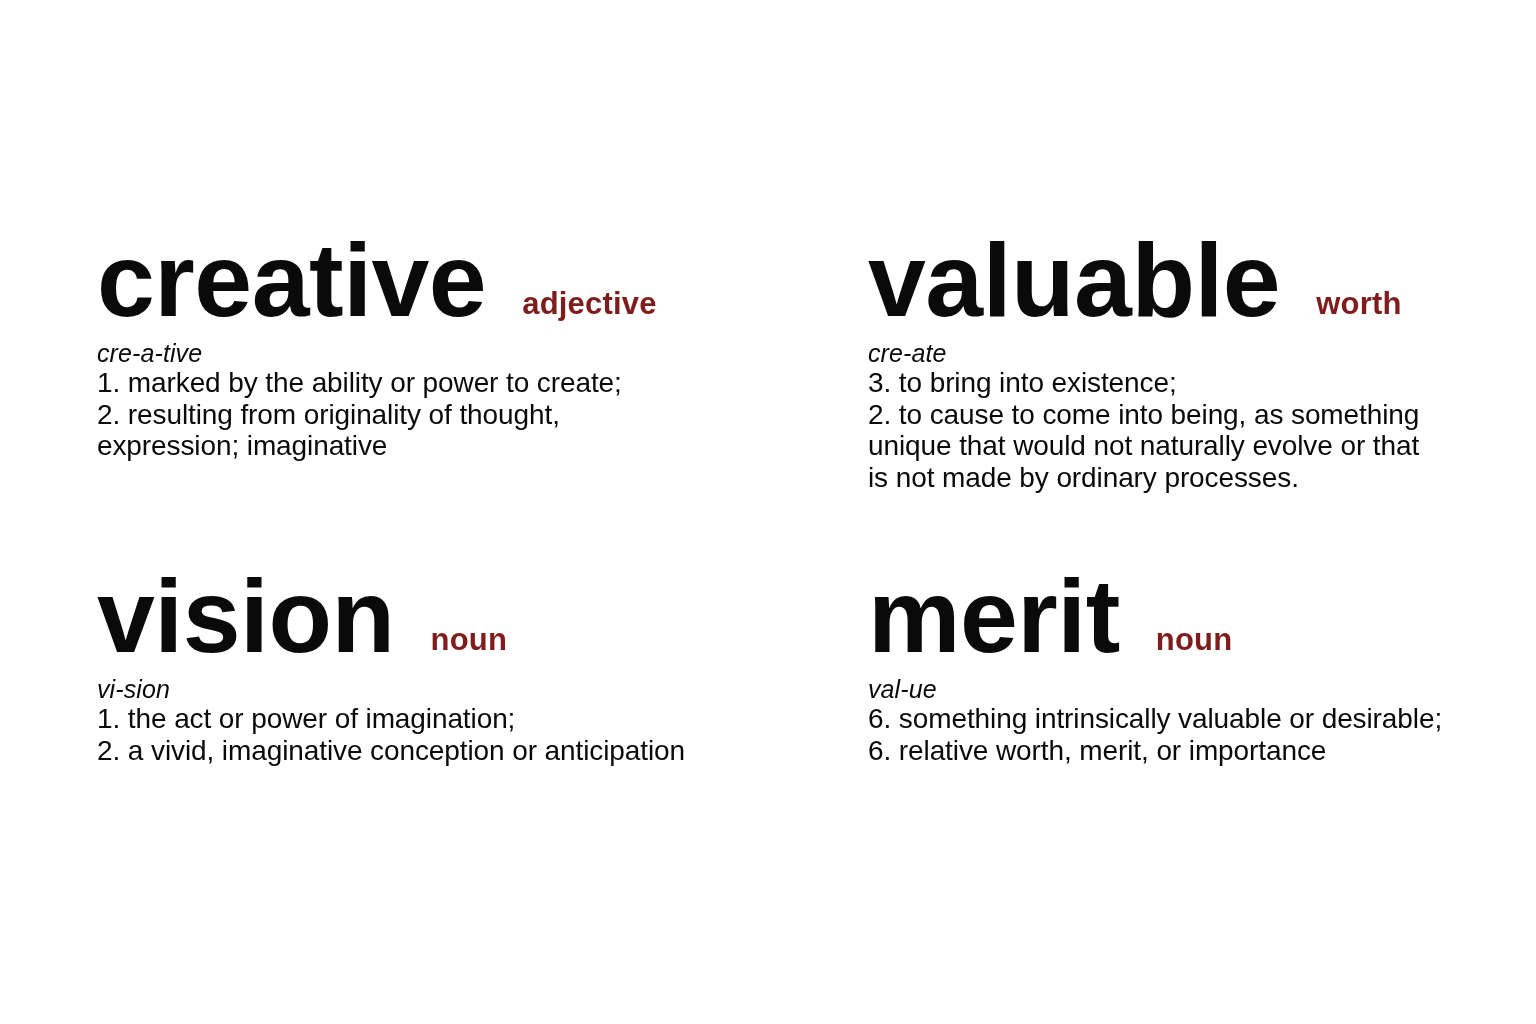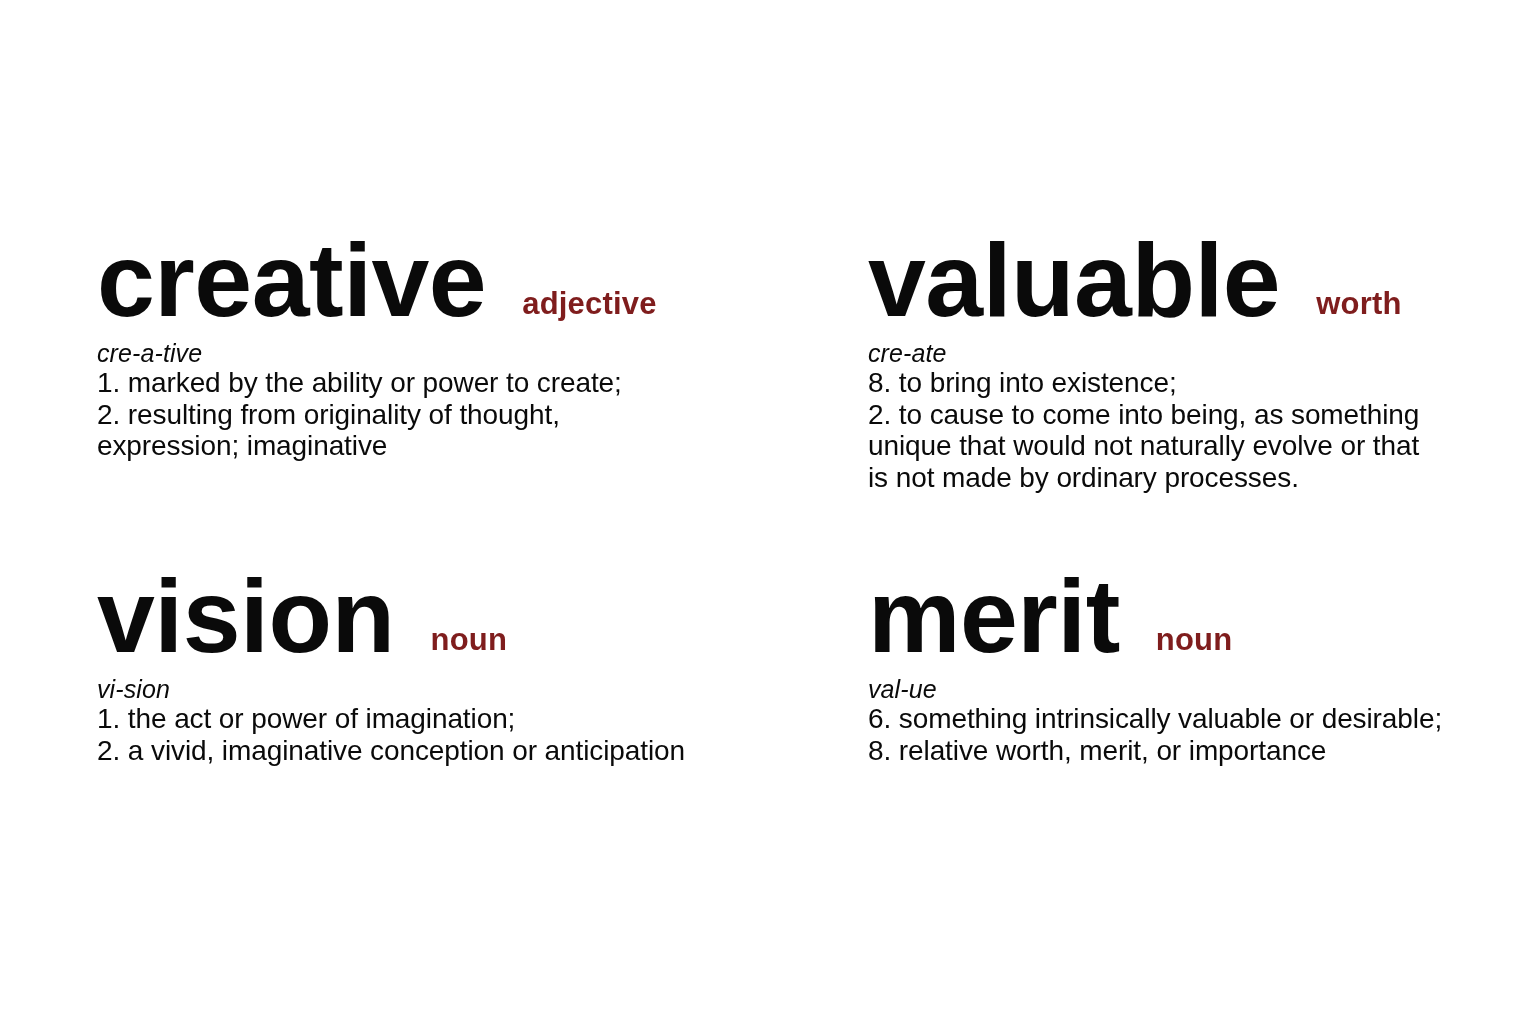--- a/index.html
+++ b/index.html
@@ -119,21 +119,21 @@
       </div>
     </div>
 
     <div class="entry col-right row-top">
       <div class="headword-line">
         <span class="headword">valuable</span>
         <span class="pos">worth</span>
       </div>
       <div class="pronunciation">cre-ate</div>
       <div class="senses">
-        <div class="sense-line">8. to bring into existence;</div>
+        <div class="sense-line">3. to bring into existence;</div>
         <div class="sense-line">2. to cause to come into being, as something
 unique that would not naturally evolve or that
 is not made by ordinary processes.</div>
       </div>
     </div>
 
     <div class="entry col-left row-bottom">
       <div class="headword-line">
         <span class="headword">vision</span>
         <span class="pos">noun</span>
@@ -146,18 +146,18 @@
     </div>
 
     <div class="entry col-right row-bottom">
       <div class="headword-line">
         <span class="headword">merit</span>
         <span class="pos">noun</span>
       </div>
       <div class="pronunciation">val-ue</div>
       <div class="senses">
         <div class="sense-line">6. something intrinsically valuable or desirable;</div>
-        <div class="sense-line">8. relative worth, merit, or importance</div>
+        <div class="sense-line">6. relative worth, merit, or importance</div>
       </div>
     </div>
 
   </div>
 </div>
 
 </body></html>

